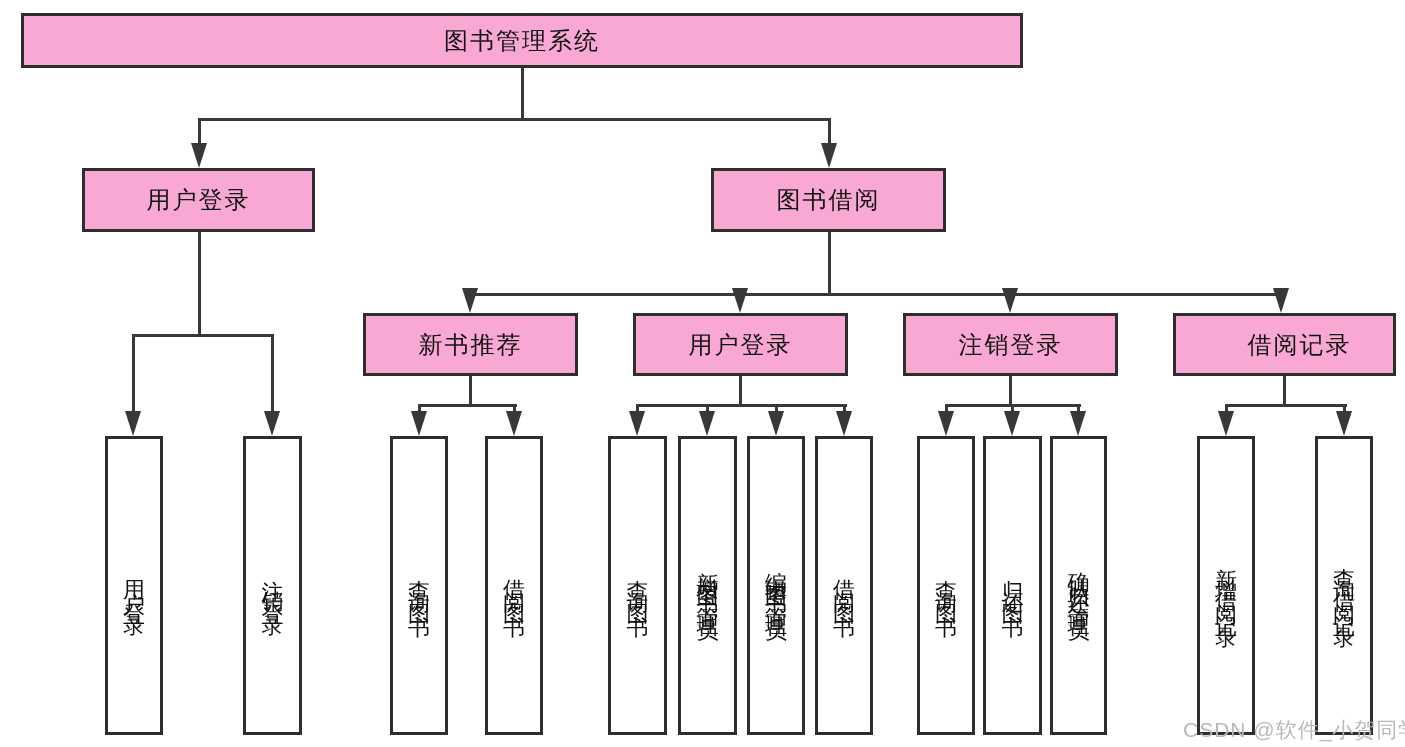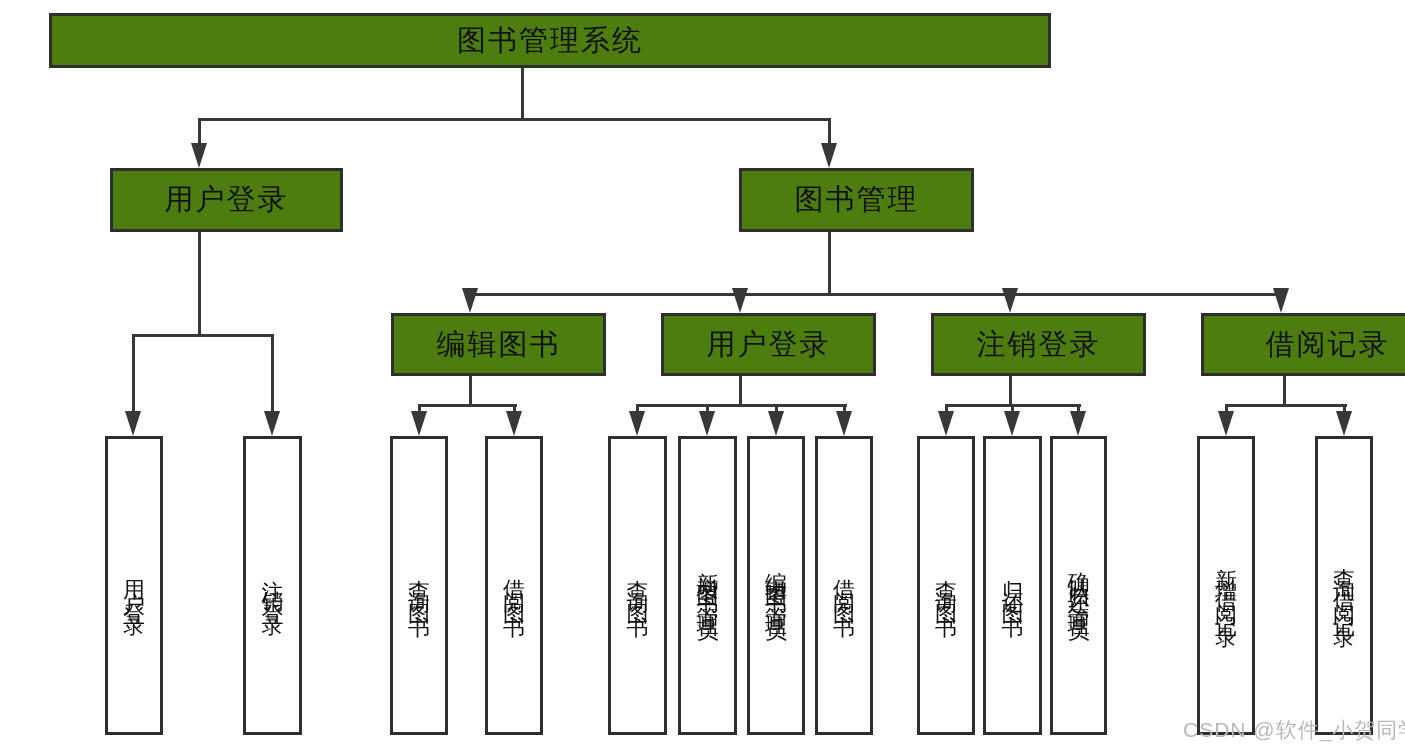--- a/index.html
+++ b/index.html
@@ -1,23 +1,23 @@
 <!DOCTYPE html>
 <html><head>
 <meta charset="utf-8">
 <style>
   html,body{margin:0;padding:0;background:#ffffff;}
   .stage{
     position:relative;width:1405px;height:747px;background:#ffffff;
     font-family:"Liberation Sans",sans-serif;color:#111111;overflow:hidden;
   }
   .box{
-    position:absolute;border:3px solid #2e2e2e;background:#4d7c0f;box-sizing:border-box;
+    position:absolute;border:3px solid #2e2e2e;background:#f9a8d4;box-sizing:border-box;
     display:flex;align-items:center;justify-content:center;
-    font-size:29px;letter-spacing:2px;color:#111111;margin-left:28px;
+    font-size:24px;letter-spacing:2px;color:#111111;
   }
   .leaf{
     position:absolute;border:3px solid #2e2e2e;background:#ffffff;box-sizing:border-box;
     display:flex;align-items:center;justify-content:center;top:436px;height:299px;
   }
   .leaf span{
     writing-mode:vertical-rl;text-orientation:mixed;
     font-size:22px;letter-spacing:12px;color:#111111;white-space:nowrap;
   }
   .leaf.long span{letter-spacing:7px;}
@@ -41,25 +41,25 @@
 
   <div class="box" style="left:21px;top:13px;width:1002px;height:55px;">
     <span>图书管理系统</span>
   </div>
 
   <div class="box" style="left:82px;top:168px;width:233px;height:64px;">
     <span>用户登录</span>
   </div>
 
   <div class="box" style="left:711px;top:168px;width:235px;height:64px;">
-    <span>图书管理</span>
+    <span>图书借阅</span>
   </div>
 
   <div class="box" style="left:363px;top:313px;width:215px;height:63px;">
-    <span>编辑图书</span>
+    <span>新书推荐</span>
   </div>
 
   <div class="box" style="left:633px;top:313px;width:215px;height:63px;">
     <span>用户登录</span>
   </div>
 
   <div class="box" style="left:903px;top:313px;width:215px;height:63px;">
     <span>注销登录</span>
   </div>
 

